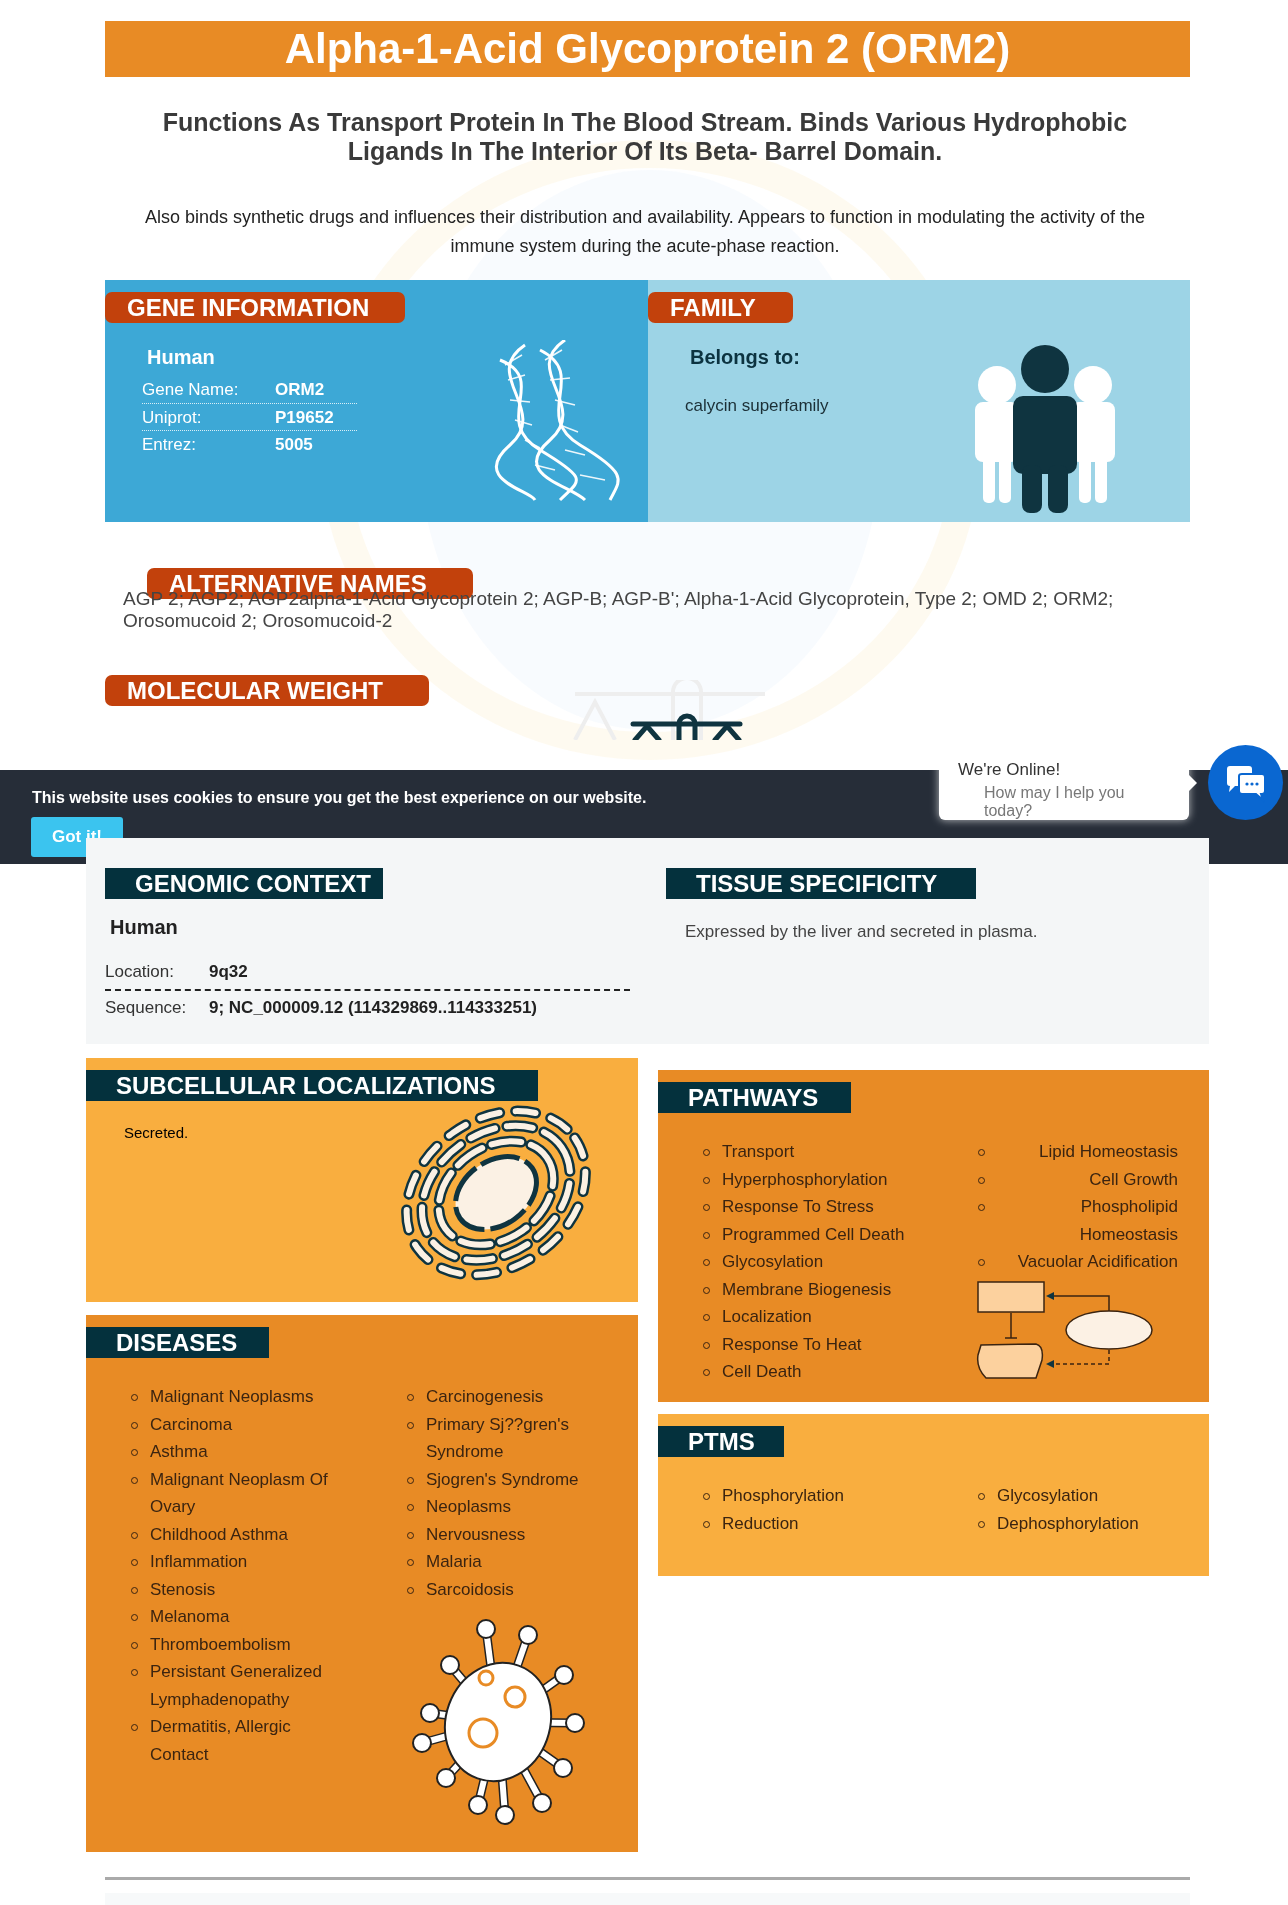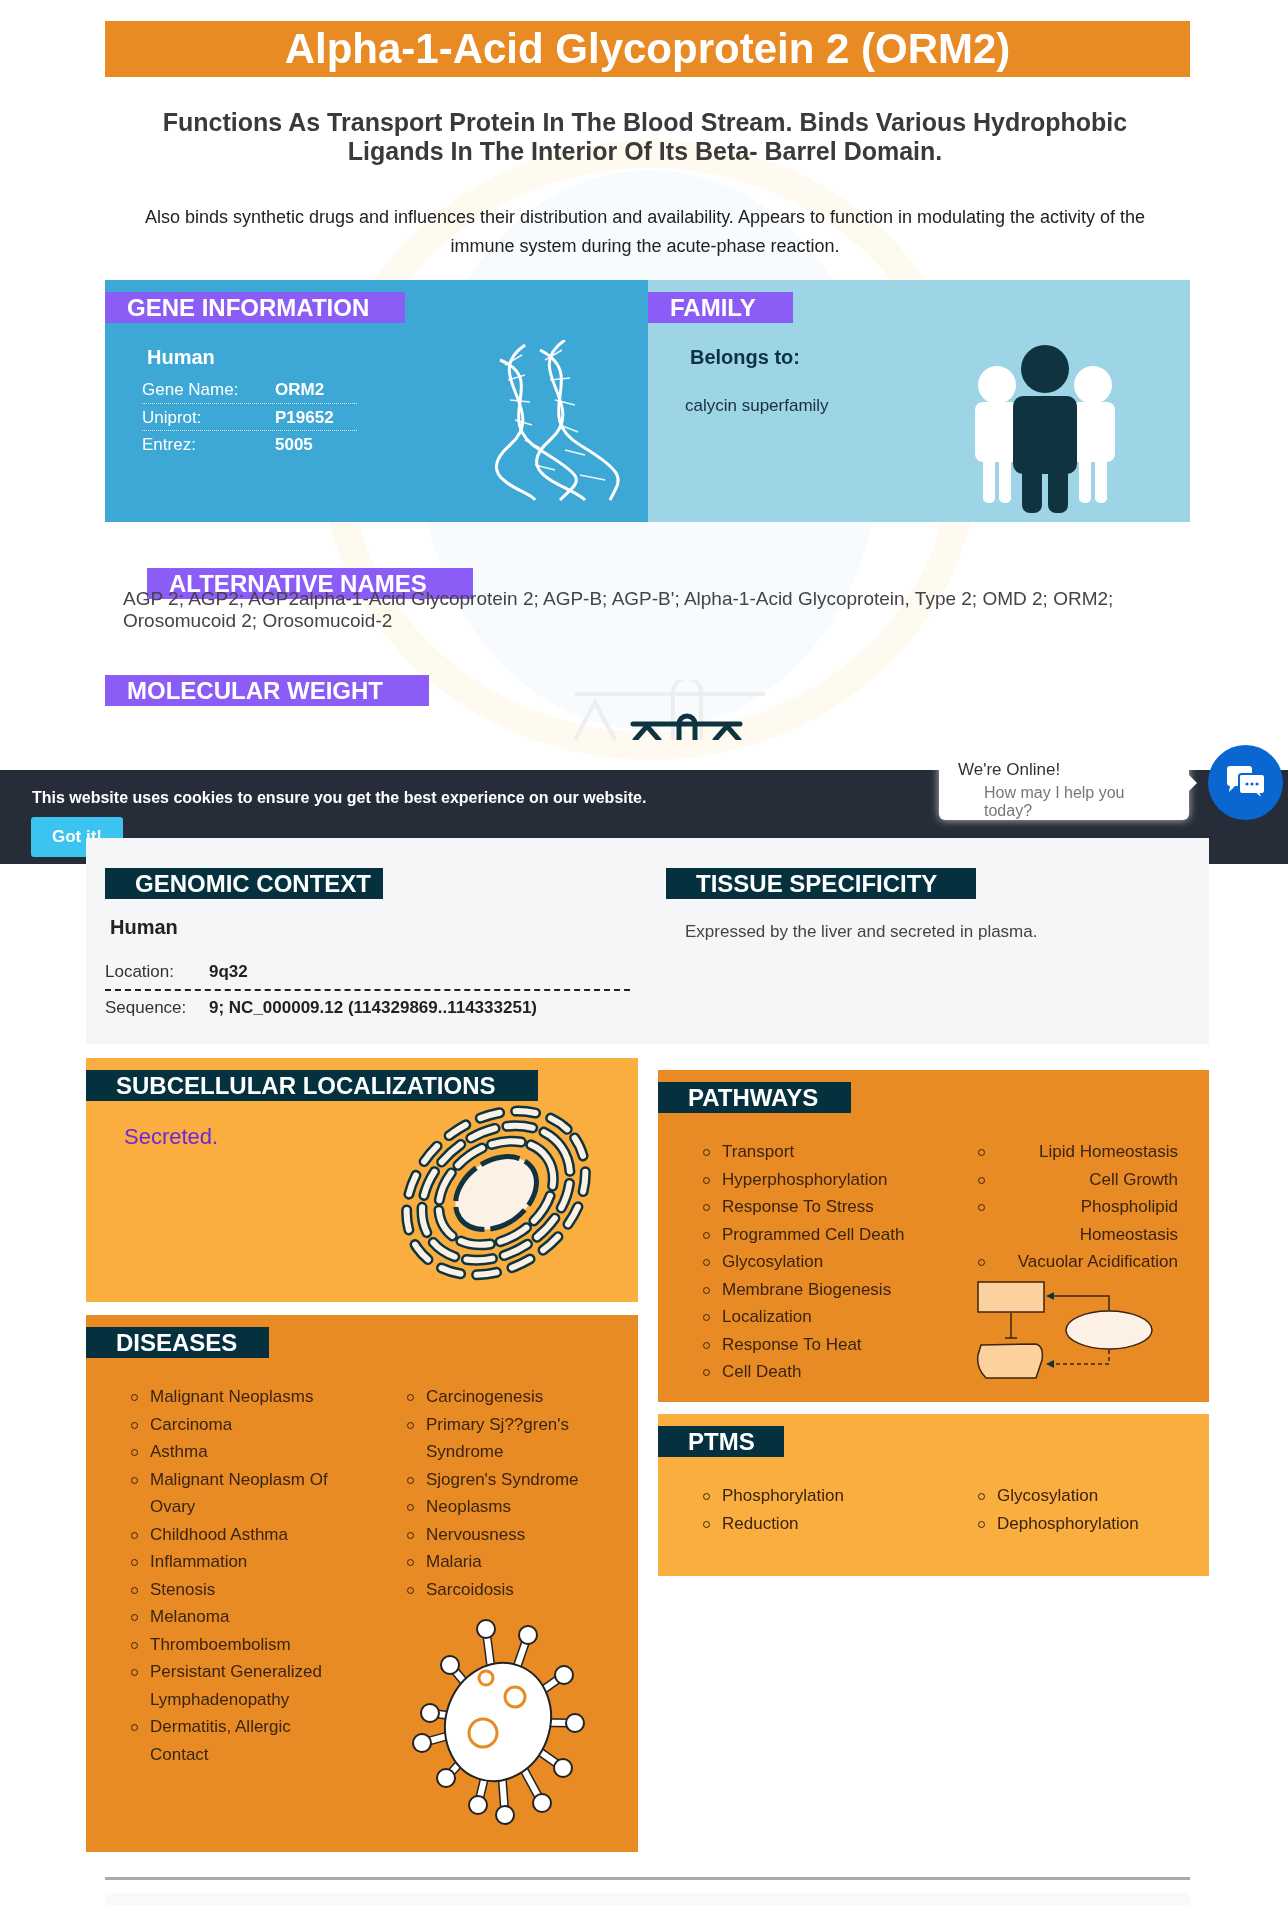--- a/index.html
+++ b/index.html
@@ -14,22 +14,22 @@
 
   .title-bar { left: 105px; top: 21px; width: 1085px; height: 56px; background: #E88B25;
     color: #fff; font-weight: bold; font-size: 42px; text-align: center; line-height: 56px; }
   .subtitle { left: 130px; top: 108px; width: 1030px; text-align: center; font-size: 25px;
     font-weight: bold; color: #3a3a3a; line-height: 29px; }
   .intro { left: 130px; top: 203px; width: 1030px; text-align: center; font-size: 18px;
     color: #222; line-height: 29px; }
 
   .gene-panel { left: 105px; top: 280px; width: 543px; height: 242px; background: #3DA8D6; }
   .family-panel { left: 648px; top: 280px; width: 542px; height: 242px; background: #9DD4E6; }
-  .orange-tag { background: #8b5cf6; color: #fff; font-weight: bold; font-size: 24px;
-    height: 31px; line-height: 31px; padding-left: 22px; }
+  .orange-tag { background: #c2410c; color: #fff; font-weight: bold; font-size: 24px;
+    height: 31px; line-height: 31px; padding-left: 22px; border-radius: 7px; }
   .dark-tag { background: #04313D; color: #fff; font-weight: bold; font-size: 24px;
     height: 31px; line-height: 31px; padding-left: 30px; }
 
   .gene-human { left: 42px; top: 66px; font-size: 20px; font-weight: bold; color: #fff; }
   .gene-table { left: 37px; top: 96px; width: 215px; }
   .gene-row { display: flex; height: 27px; line-height: 27px; font-size: 17px; color: #fff; }
   .gene-row + .gene-row { border-top: 1px dotted rgba(255,255,255,0.8); }
   .gene-row .k { width: 133px; }
   .gene-row .v { font-weight: bold; }
 
@@ -58,21 +58,21 @@
   .gc-human { left: 24px; top: 78px; font-weight: bold; font-size: 20px; color: #222; }
   .gc-table { left: 19px; top: 117px; width: 525px; }
   .gc-row { display: flex; height: 34px; line-height: 34px; font-size: 17px; color: #333; }
   .gc-row + .gc-row { border-top: 2px dashed #222; }
   .gc-row .k { width: 104px; }
   .gc-row .v { font-weight: bold; color: #222; }
   .ts-text { left: 599px; top: 84px; font-size: 17px; color: #444; }
 
   .subcell-box { left: 86px; top: 1058px; width: 552px; height: 244px; background: #F9AE3F; }
   .sc-tag { left: 0; top: 12px; width: 452px; }
-  .sc-text { left: 38px; top: 66px; font-size: 22px; color: #6d28d9; }
+  .sc-text { left: 38px; top: 66px; font-size: 15px; color: #000000; }
 
   .diseases-box { left: 86px; top: 1315px; width: 552px; height: 537px; background: #E88B25; }
   .dis-tag { left: 0; top: 12px; width: 183px; }
 
   .pathways-box { left: 658px; top: 1070px; width: 551px; height: 332px; background: #E88B25; }
   .pw-tag { left: 0; top: 12px; width: 193px; }
   .ptms-box { left: 658px; top: 1414px; width: 551px; height: 162px; background: #F9AE3F; }
   .ptm-tag { left: 0; top: 12px; width: 126px; }
 
   ul.list { list-style: none; font-size: 17px; color: #3b2410; line-height: 27.5px; }

